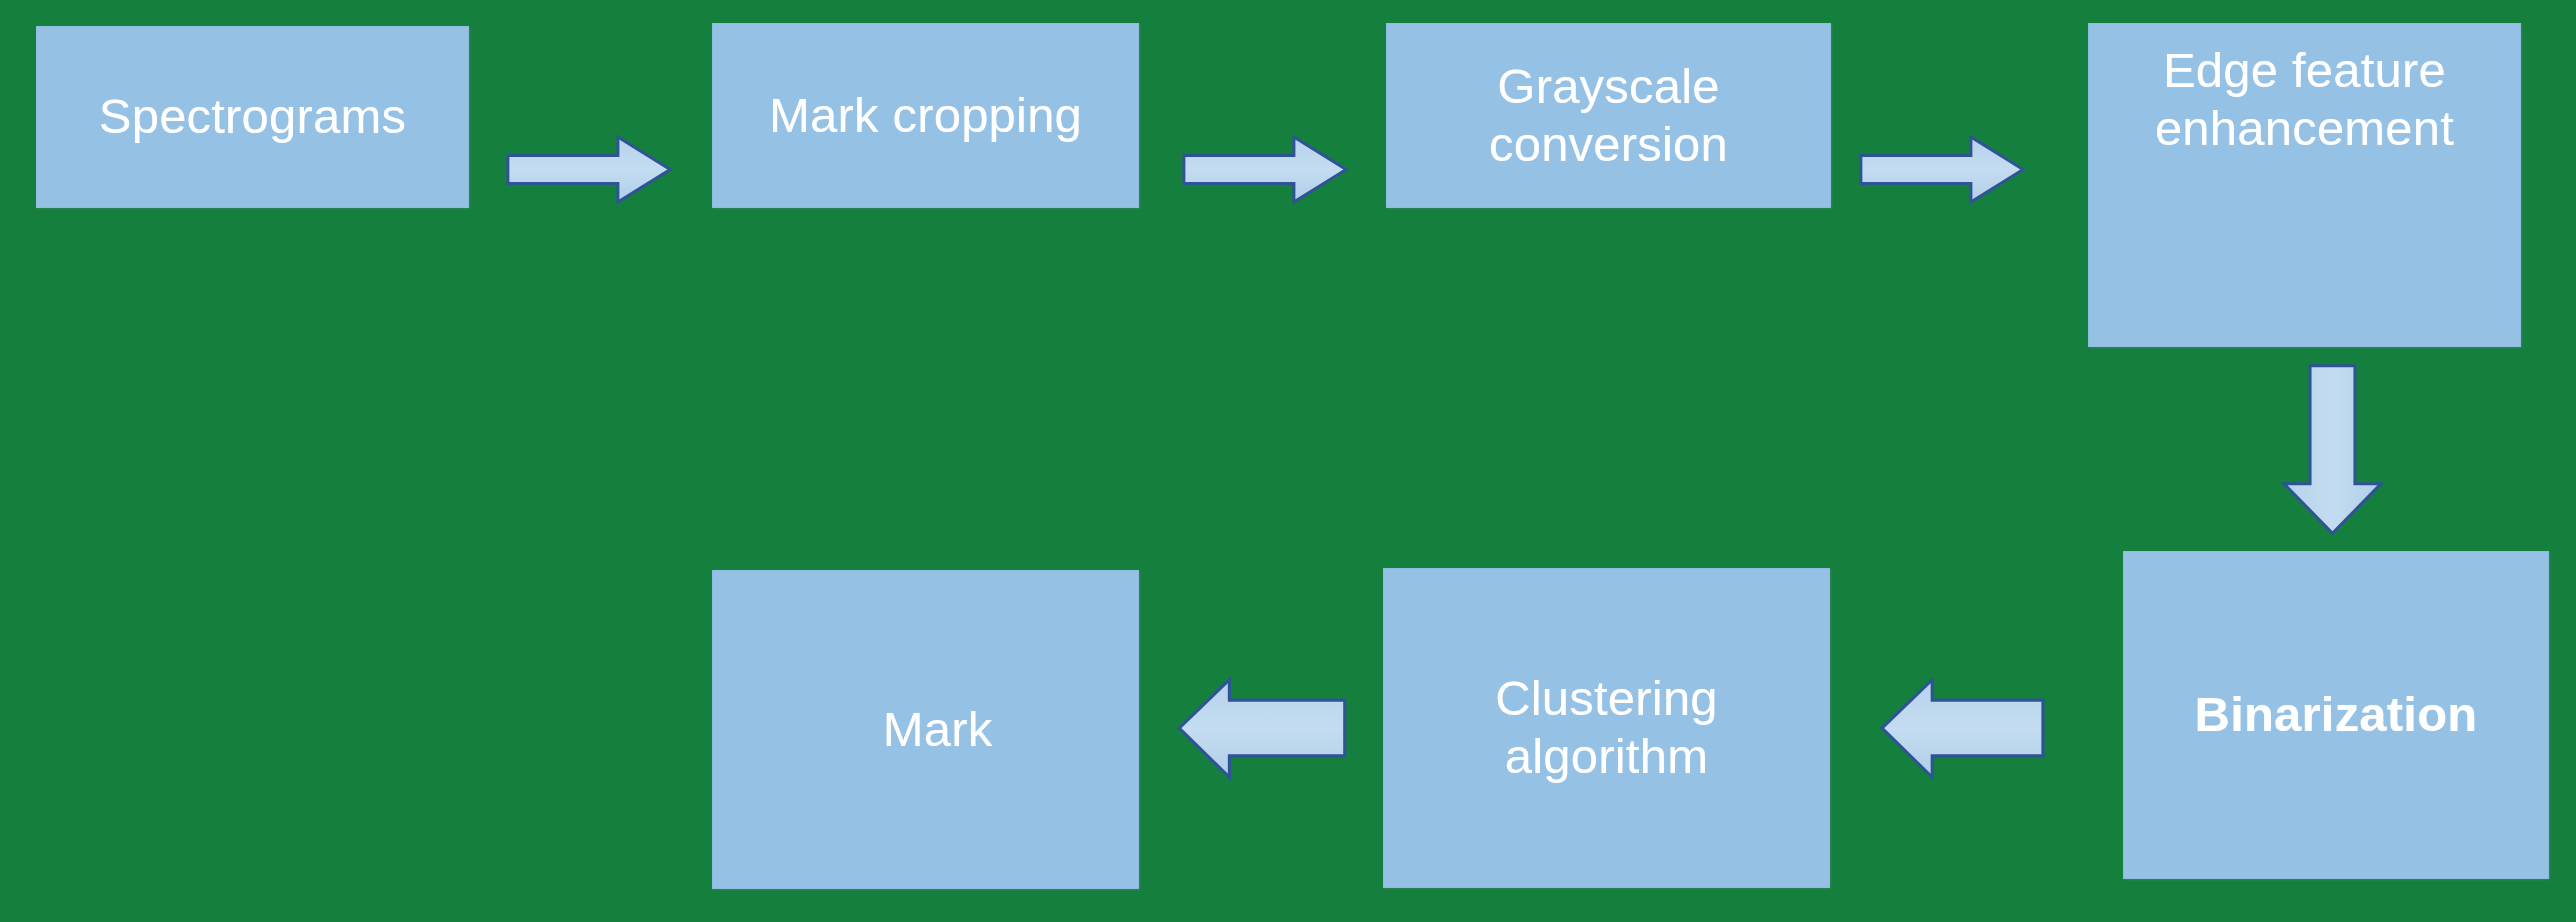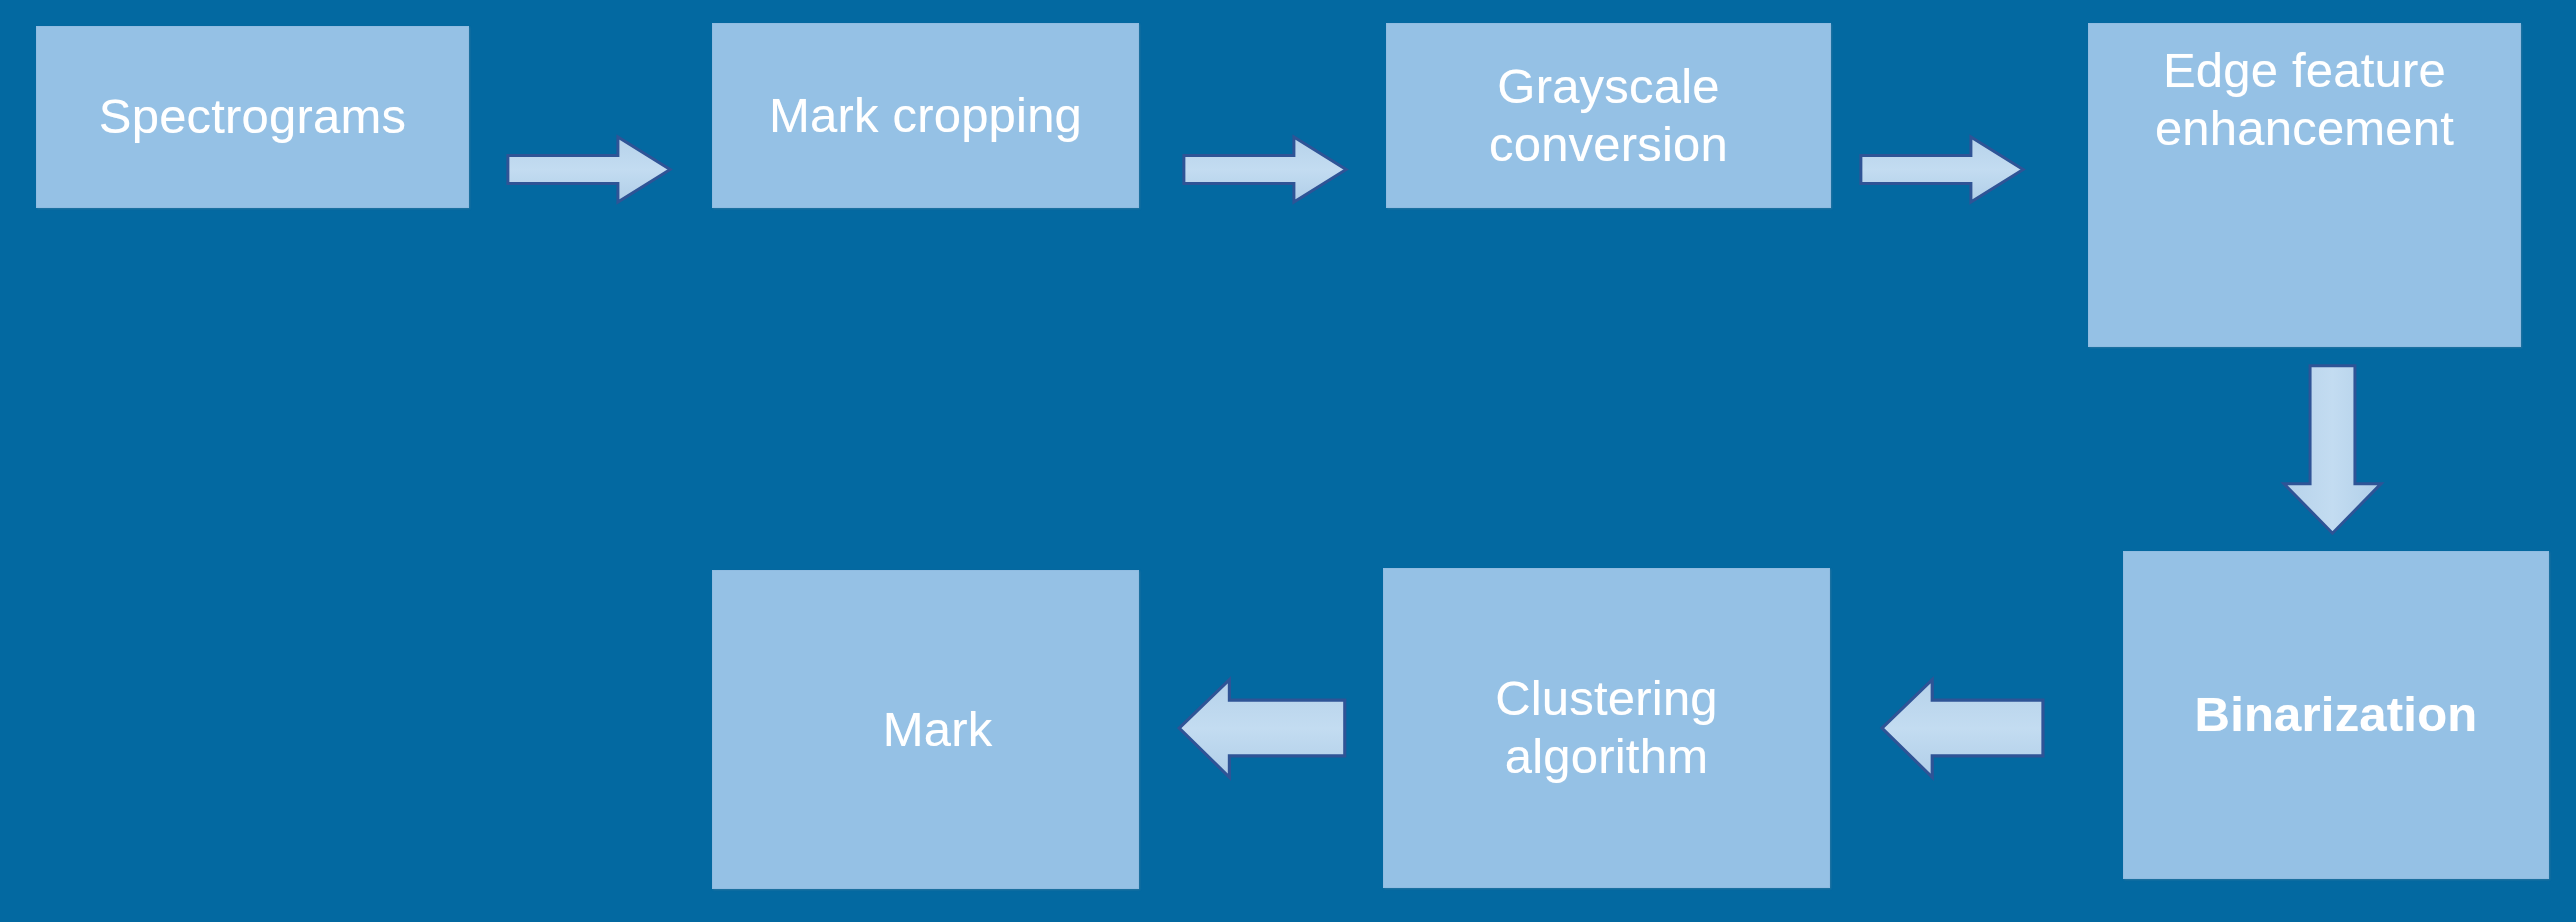--- a/index.html
+++ b/index.html
@@ -7,21 +7,21 @@
     padding: 0;
     background: #ffffff;
   }
   body {
     font-family: "Liberation Sans", sans-serif;
   }
   #canvas {
     position: relative;
     width: 2576px;
     height: 922px;
-    background: #0369a1;
+    background: #15803d;
     overflow: hidden;
   }
   .node {
     position: absolute;
     box-sizing: border-box;
     display: flex;
     align-items: center;
     justify-content: center;
     text-align: center;
     color: #ffffff;

